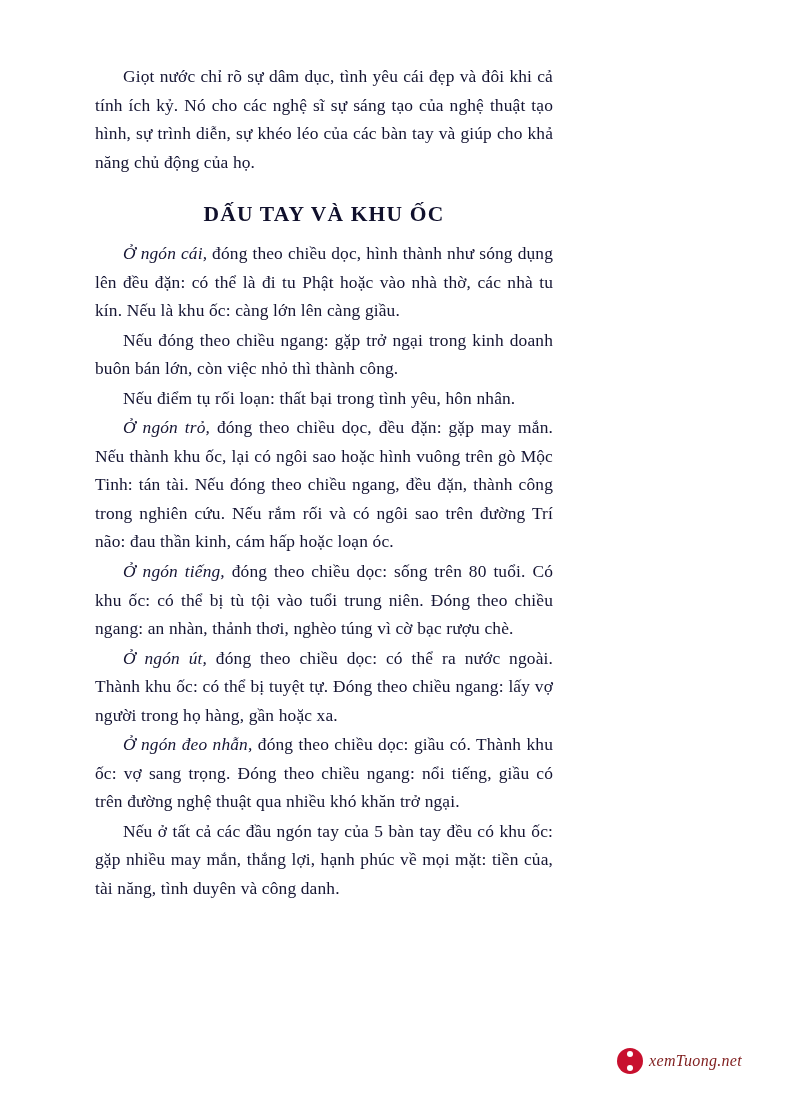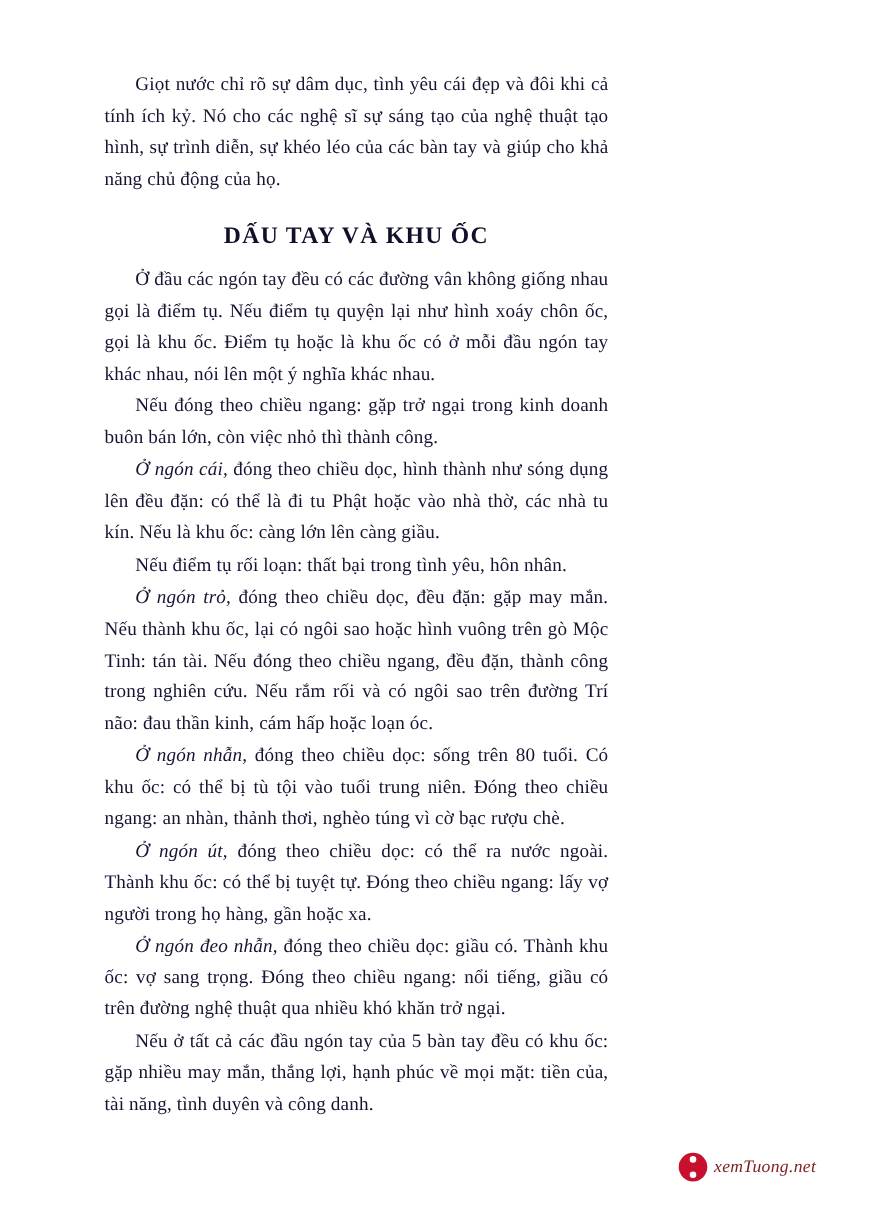--- a/index.html
+++ b/index.html
@@ -105,31 +105,30 @@
 <div class="page">
 
   <div class="body-text">
     <p class="no-indent" style="text-indent:28px;">Giọt nước chỉ rõ sự dâm dục, tình yêu cái đẹp và đôi khi cả tính ích kỷ. Nó cho các nghệ sĩ sự sáng tạo của nghệ thuật tạo hình, sự trình diễn, sự khéo léo của các bàn tay và giúp cho khả năng chủ động của họ.</p>
   </div>
 
   <div class="heading">DẤU TAY VÀ KHU ỐC</div>
 
   <div class="body-text">
 
-    <p>Ở đầu các ngón tay đều có các đường vân không giống nhau gọi là điểm tụ. Nếu điểm tụ quyện lại như hình xoáy chôn ốc, gọi là khu ốc. Điểm tụ hoặc là khu ốc có ở mỗi đầu ngón tay khác nhau, nói lên một ý nghĩa khác nhau.</p>
+
+    <p><span class="it">Ở ngón cái,</span><span> đóng theo chiều dọc, hình thành như sóng dụng lên đều đặn: có thể là đi tu Phật hoặc vào nhà thờ, các nhà tu kín. Nếu là khu ốc: càng lớn lên càng giầu.</span></p>
 
     <p>Nếu đóng theo chiều ngang: gặp trở ngại trong kinh doanh buôn bán lớn, còn việc nhỏ thì thành công.</p>
-
-    <p><span class="it">Ở ngón cái,</span><span> đóng theo chiều dọc, hình thành như sóng dụng lên đều đặn: có thể là đi tu Phật hoặc vào nhà thờ, các nhà tu kín. Nếu là khu ốc: càng lớn lên càng giầu.</span></p>
 
     <p>Nếu điểm tụ rối loạn: thất bại trong tình yêu, hôn nhân.</p>
 
     <p><span class="it">Ở ngón trỏ,</span><span> đóng theo chiều dọc, đều đặn: gặp may mắn. Nếu thành khu ốc, lại có ngôi sao hoặc hình vuông trên gò Mộc Tinh: tán tài. Nếu đóng theo chiều ngang, đều đặn, thành công trong nghiên cứu. Nếu rắm rối và có ngôi sao trên đường Trí não: đau thần kinh, cám hấp hoặc loạn óc.</span></p>
 
-    <p><span class="it">Ở ngón nhẫn,</span><span> đóng theo chiều dọc: sống trên 80 tuổi. Có khu ốc: có thể bị tù tội vào tuổi trung niên. Đóng theo chiều ngang: an nhàn, thảnh thơi, nghèo túng vì cờ bạc rượu chè.</span></p>
+    <p><span class="it">Ở ngón tiếng,</span><span> đóng theo chiều dọc: sống trên 80 tuổi. Có khu ốc: có thể bị tù tội vào tuổi trung niên. Đóng theo chiều ngang: an nhàn, thảnh thơi, nghèo túng vì cờ bạc rượu chè.</span></p>
 
     <p><span class="it">Ở ngón út,</span><span> đóng theo chiều dọc: có thể ra nước ngoài. Thành khu ốc: có thể bị tuyệt tự. Đóng theo chiều ngang: lấy vợ người trong họ hàng, gần hoặc xa.</span></p>
 
     <p><span class="it">Ở ngón đeo nhẫn,</span><span> đóng theo chiều dọc: giầu có. Thành khu ốc: vợ sang trọng. Đóng theo chiều ngang: nổi tiếng, giầu có trên đường nghệ thuật qua nhiều khó khăn trở ngại.</span></p>
 
     <p>Nếu ở tất cả các đầu ngón tay của 5 bàn tay đều có khu ốc: gặp nhiều may mắn, thắng lợi, hạnh phúc về mọi mặt: tiền của, tài năng, tình duyên và công danh.</p>
 
   </div>
 
 </div>

